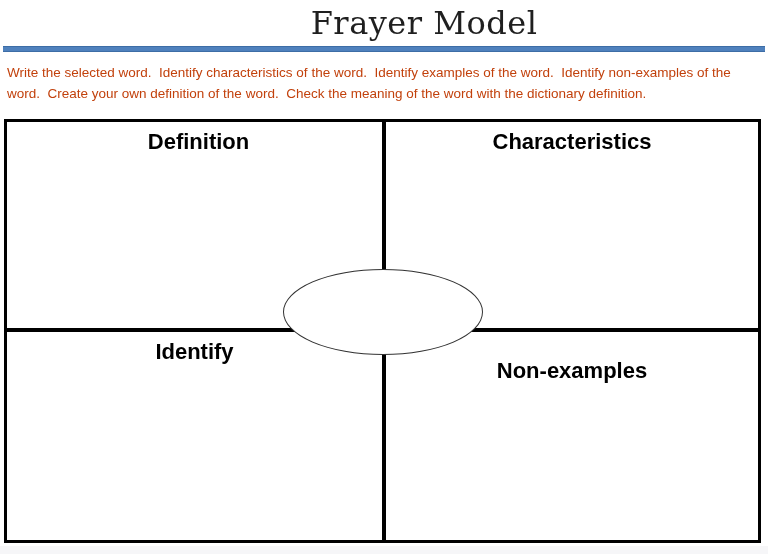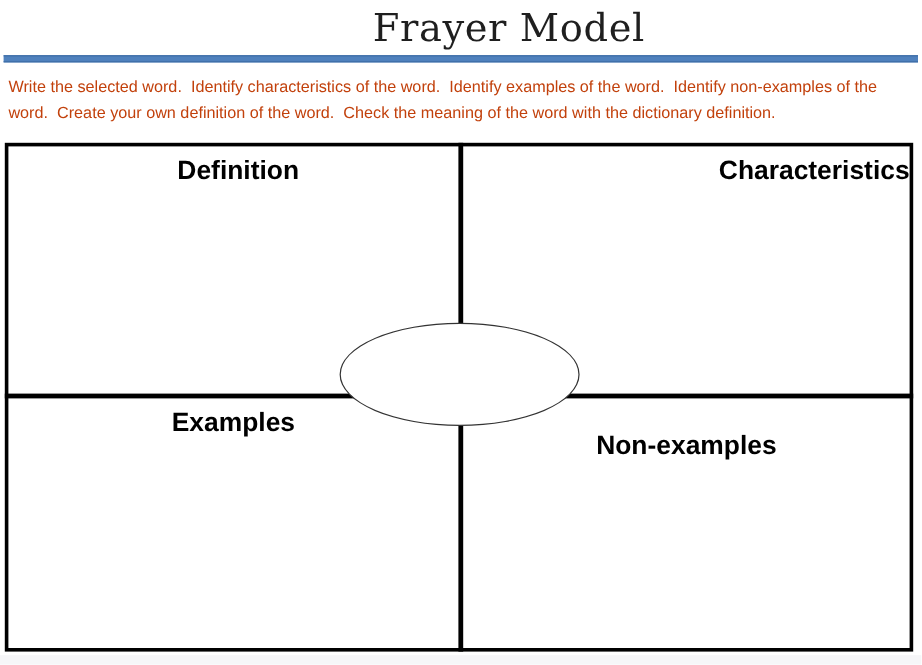--- a/index.html
+++ b/index.html
@@ -80,21 +80,21 @@
     height: 4px;
     background: #000000;
     z-index: 1;
   }
   .quadrant {
     position: absolute;
     box-sizing: border-box;
     text-align: center;
   }
   .q-tl { left: 7px;   top: 122px; width: 383px; height: 206px; }
-  .q-tr { left: 386px; top: 122px; width: 372px; height: 160px; text-align: right; }
+  .q-tr { left: 386px; top: 122px; width: 372px; height: 160px; }
   .q-bl { left: 7px;   top: 332px; width: 375px; height: 208px; }
   .q-br { left: 386px; top: 351px; width: 372px; height: 208px; text-decoration: underline; }
   .quadrant-label {
     display: inline-block;
     margin-top: 5px;
     font-size: 22px;
     font-weight: 700;
     color: #000000;
     line-height: 30px;
   }
@@ -135,21 +135,21 @@
 
   <div class="quadrant q-tl">
     <span class="quadrant-label">Definition</span>
   </div>
 
   <div class="quadrant q-tr">
     <span class="quadrant-label">Characteristics</span>
   </div>
 
   <div class="quadrant q-bl">
-    <span class="quadrant-label">Examples</span>
+    <span class="quadrant-label">Identify</span>
   </div>
 
   <div class="quadrant q-br">
     <span class="quadrant-label">Non-examples</span>
   </div>
 
   <div class="vline"></div>
   <div class="hline"></div>
 
   <div class="word-oval"></div>

